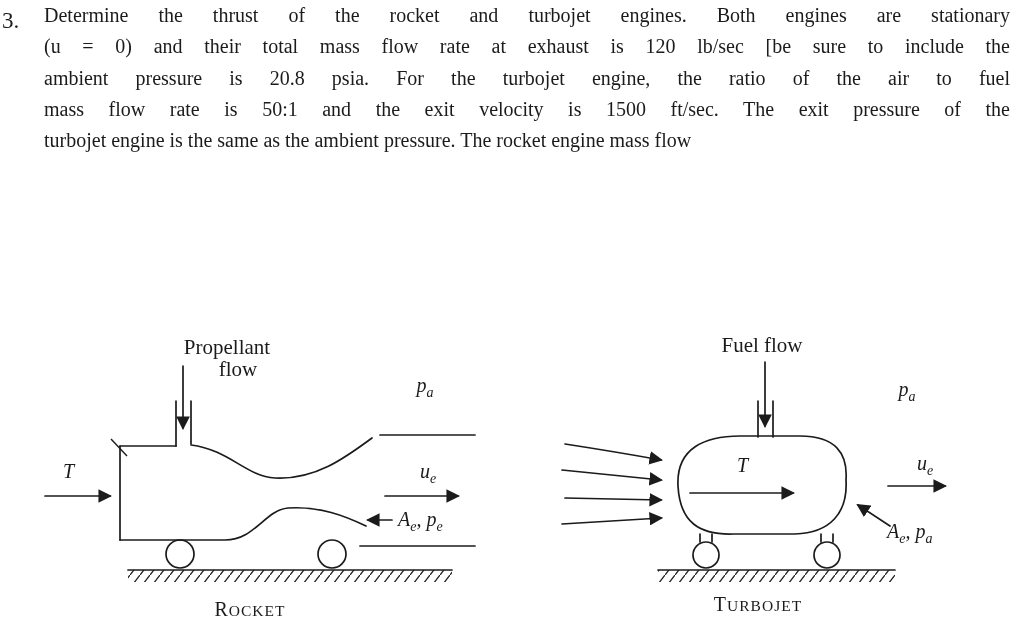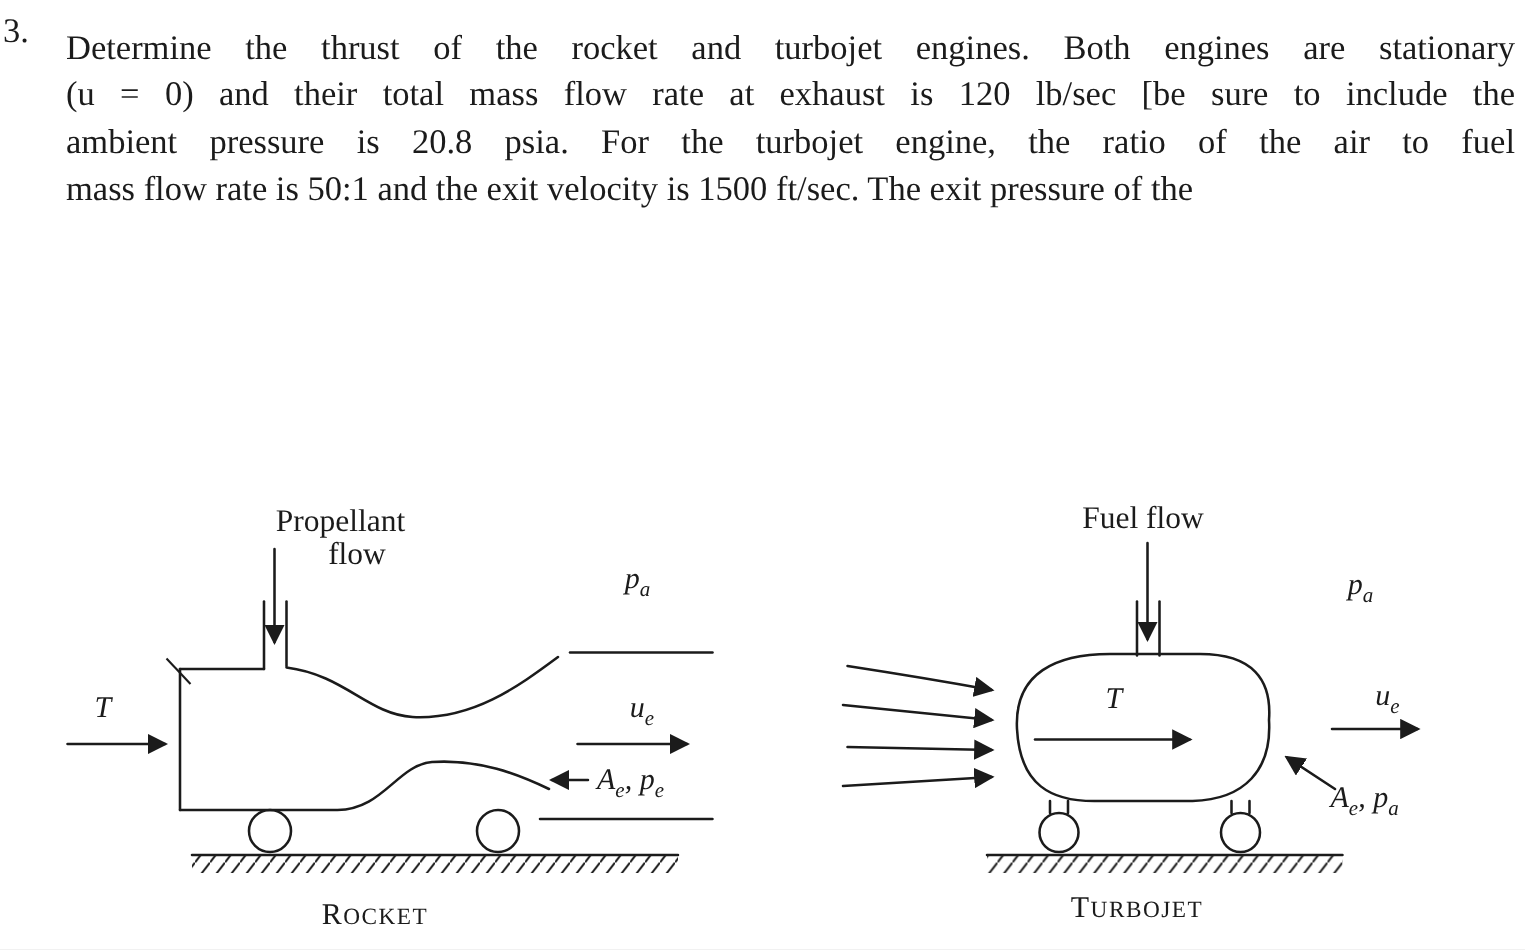--- a/index.html
+++ b/index.html
@@ -1,21 +1,21 @@
 <!DOCTYPE html>
 <html><head>
 <meta charset="utf-8">
 <style>
   html,body{margin:0;padding:0;background:#e8e8e8;}
   .page{
     position:relative;width:1024px;height:633px;background:#ffffff;
     font-family:"Liberation Serif",serif;color:#1b1b1b;overflow:hidden;
   }
   .pnum{position:absolute;left:2px;top:8px;font-size:23px;}
-  .ptext{position:absolute;left:44px;top:16px;width:966px;font-size:23px;line-height:31.3px;}
+  .ptext{position:absolute;left:44px;top:0;width:966px;font-size:20px;line-height:31.3px;}
   .pline{text-align:justify;text-align-last:justify;}
   .pline:last-child{text-align-last:left;}
   .fig{position:absolute;}
   .fig-rocket{left:30px;top:328px;}
   .fig-turbojet{left:555px;top:328px;}
   svg text{font-family:"Liberation Serif",serif;fill:#1b1b1b;}
   .lbl{font-size:21px;}
   .math{font-style:italic;font-size:20px;}
   .sub{font-size:14px;font-style:italic;}
   .cap-big{font-size:20px;letter-spacing:1px;}
@@ -27,20 +27,21 @@
 <body>
 
 <div class="page">
 
   <span class="pnum">3.</span>
   <div class="ptext">
     <div class="pline">Determine the thrust of the rocket and turbojet engines. Both engines are stationary</div>
     <div class="pline">(u = 0) and their total mass flow rate at exhaust is 120 lb/sec [be sure to include the</div>
     <div class="pline">ambient pressure is 20.8 psia. For the turbojet engine, the ratio of the air to fuel</div>
     <div class="pline">mass flow rate is 50:1 and the exit velocity is 1500 ft/sec. The exit pressure of the</div>
+    <div class="pline">turbojet engine is the same as the ambient pressure. The rocket engine mass flow</div>
   </div>
 
   <svg class="fig fig-rocket" width="500" height="302" viewBox="0 0 500 302">
     <defs>
       <marker id="arrR" viewBox="0 0 10 10" refX="8.5" refY="5" markerWidth="8" markerHeight="8" orient="auto-start-reverse">
         <path d="M0,0L10,5L0,10Z" fill="#1b1b1b"></path>
       </marker>
       <pattern id="hatchR" width="10" height="13" patternUnits="userSpaceOnUse">
         <line x1="0" y1="13" x2="10" y2="0" stroke="#1b1b1b" stroke-width="1.3"></line>
       </pattern>

